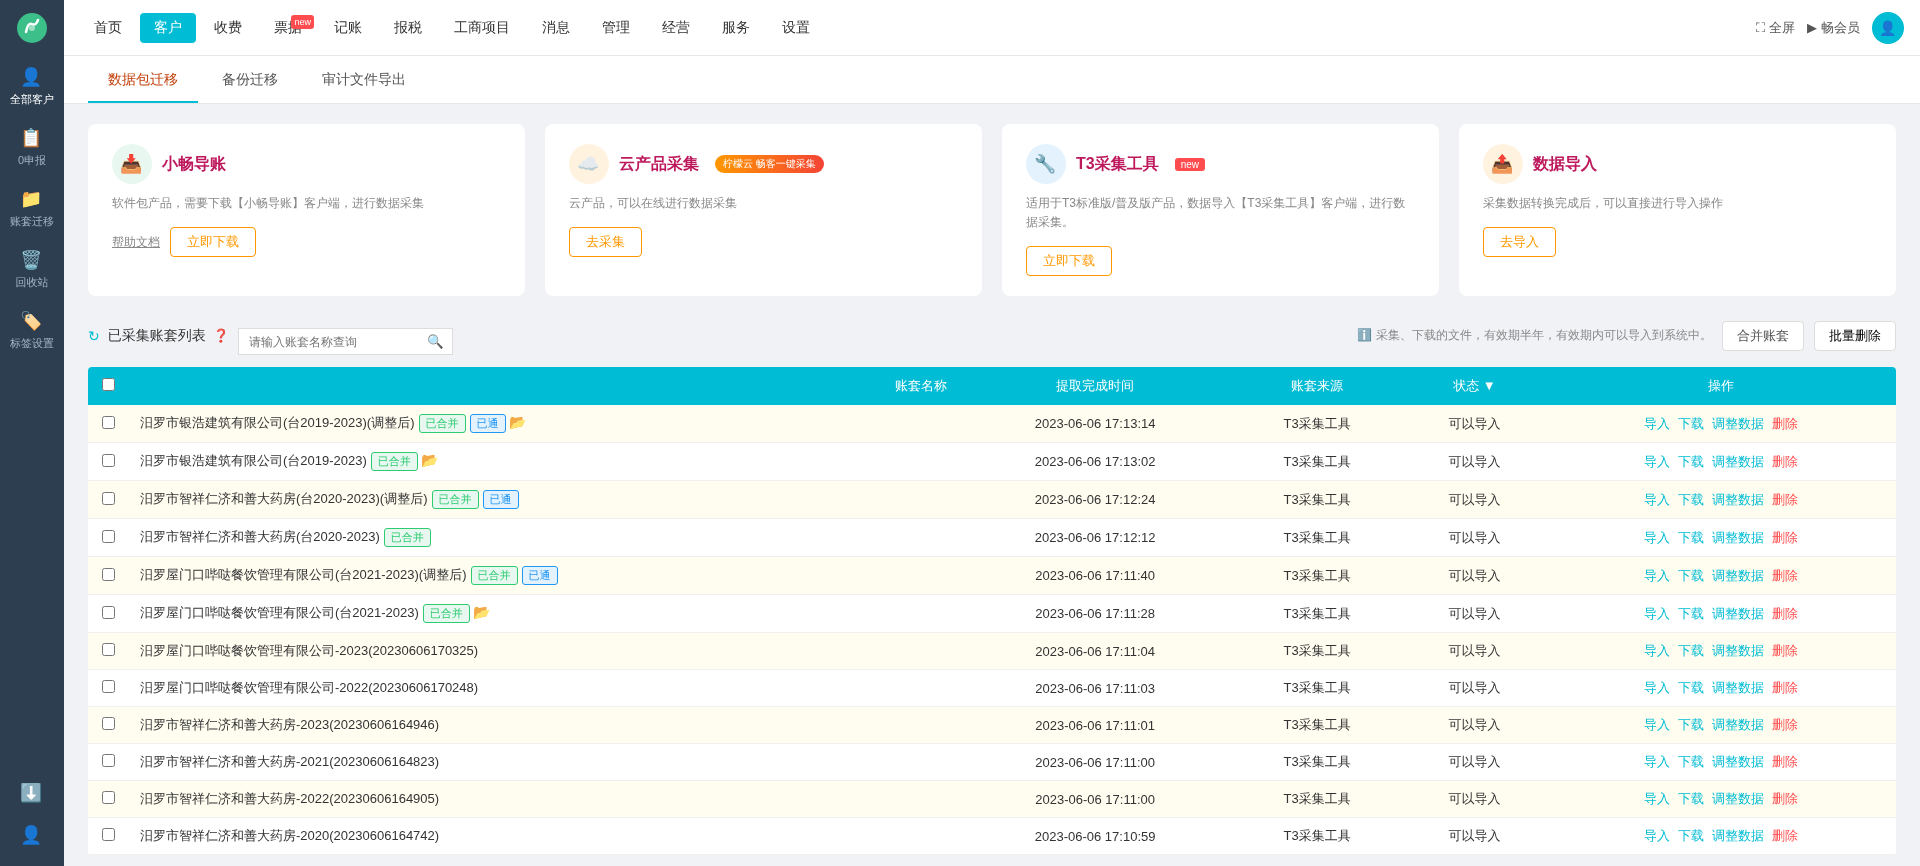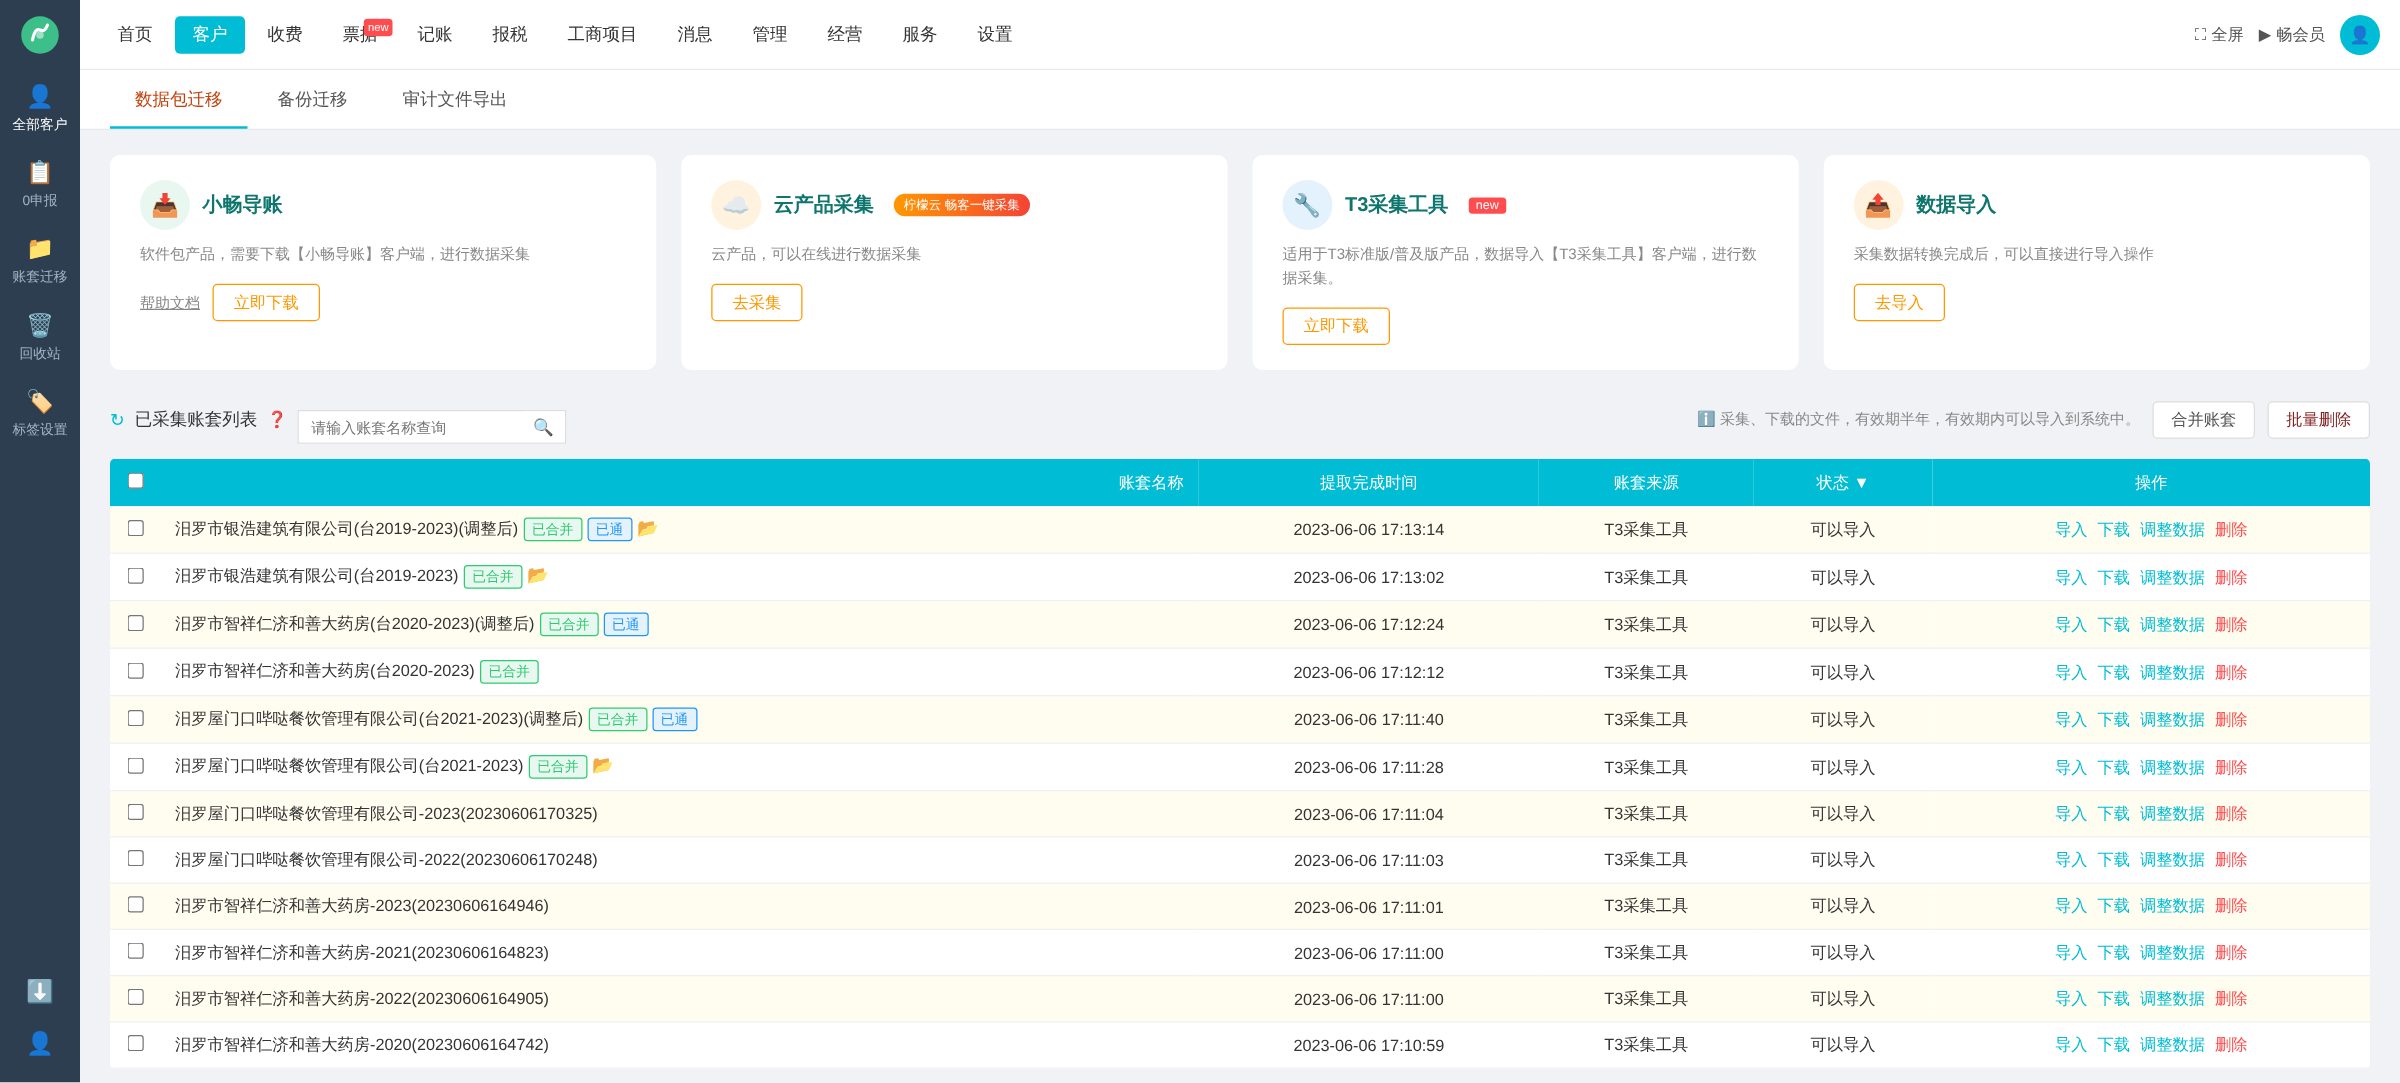--- a/index.html
+++ b/index.html
@@ -173,21 +173,21 @@
       display: flex;
       align-items: center;
       justify-content: center;
       font-size: 18px;
       flex-shrink: 0;
     }
     .card-icon.green { background: #e8f7f0; color: #2ecc71; }
     .card-icon.orange { background: #fff3e0; color: #ff9800; }
     .card-icon.blue { background: #e3f2fd; color: #2196f3; }
     .card-icon.orange2 { background: #fff3e0; color: #ff9800; }
-    .card-title { font-size: 16px; font-weight: 600; color: #0f766e; }
+    .card-title { font-size: 16px; font-weight: 600; color: #be185d; }
     .card-badge {
       background: linear-gradient(90deg, #ff9800, #f44336);
       color: #fff;
       font-size: 10px;
       padding: 2px 8px;
       border-radius: 10px;
       margin-left: 6px;
     }
     .card-desc {
       font-size: 12px;
@@ -275,21 +275,21 @@
       font-size: 13px;
       color: #555;
     }
     .btn-bulk-delete {
       border: 1px solid #ddd;
       background: #fff;
       padding: 5px 14px;
       border-radius: 4px;
       cursor: pointer;
       font-size: 13px;
-      color: #7f1d1d;
+      color: #000000;
     }
 
     
     .data-table {
       width: 100%;
       border-collapse: collapse;
       background: #fff;
       border-radius: 4px;
       overflow: hidden;
     }

